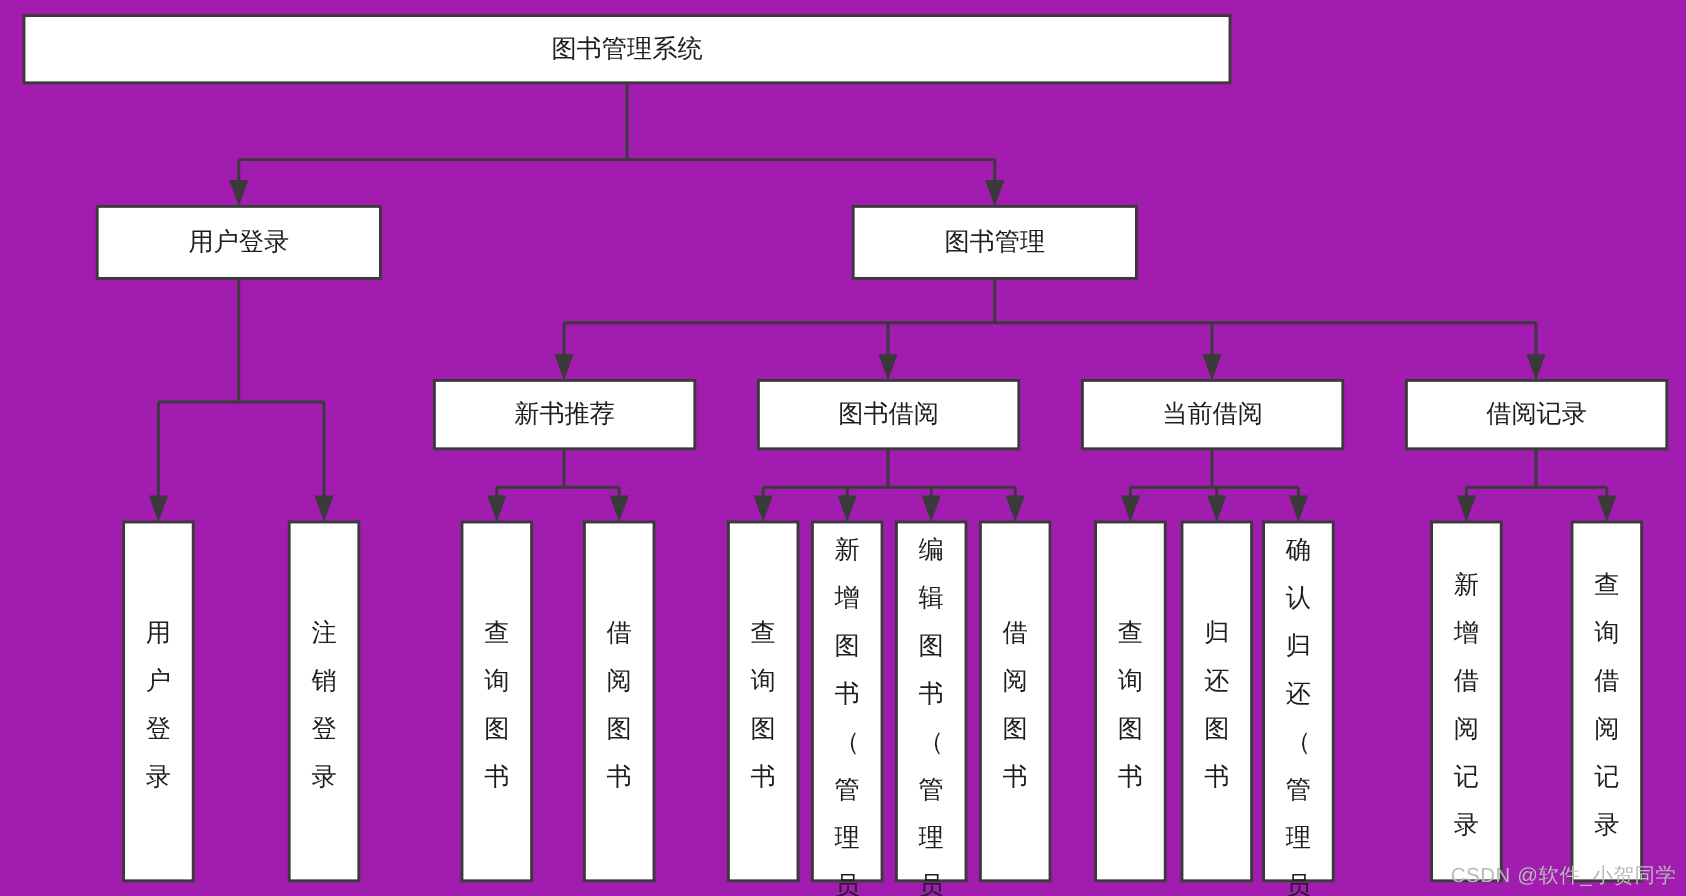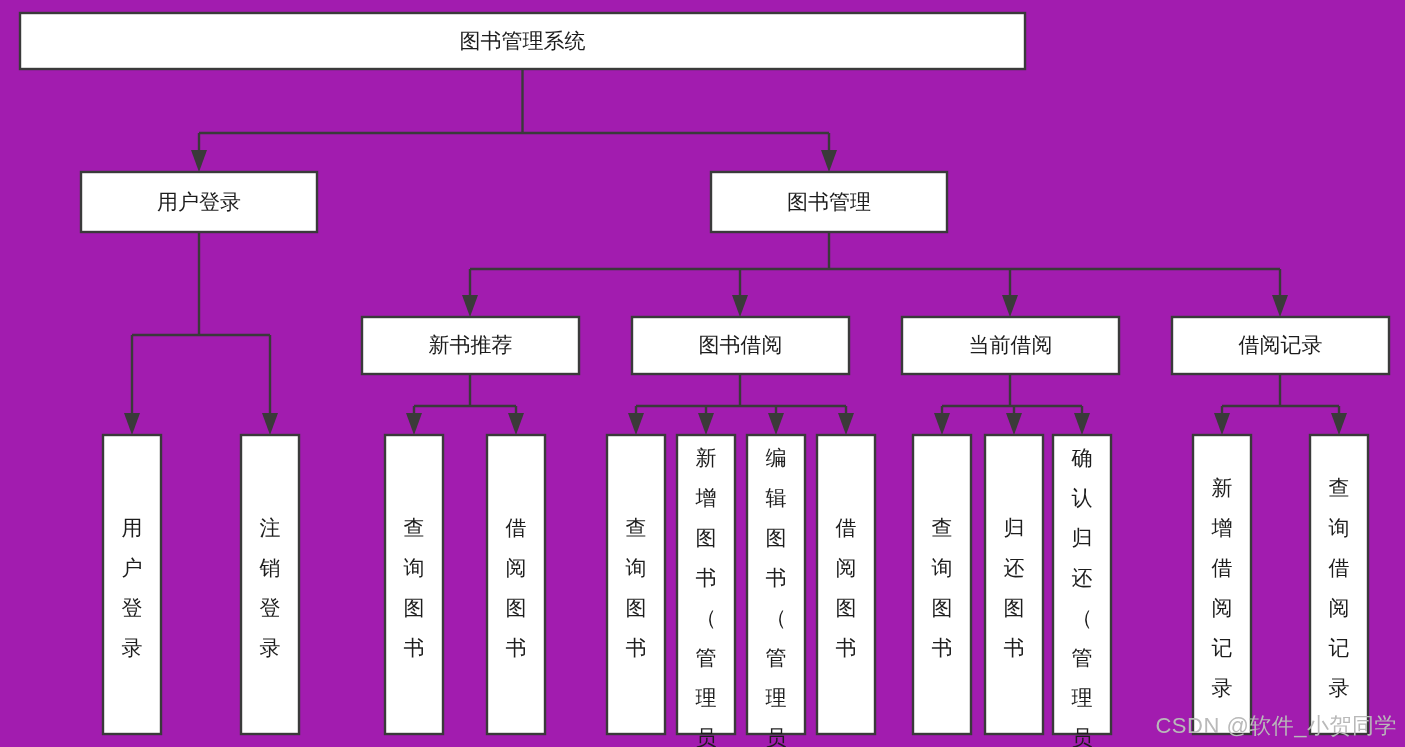--- a/index.html
+++ b/index.html
@@ -57,21 +57,21 @@
     font-size: 21px;
     fill: #1d1d1d;
     text-anchor: middle;
     white-space: pre;
   }
   .watermark-text {
     position: absolute;
     right: 8px;
     bottom: 6px;
     font-family: "Liberation Sans", "DejaVu Sans", sans-serif;
-    font-size: 22px;
+    font-size: 17px;
     color: #b9b9b9;
     letter-spacing: 0.5px;
     user-select: none;
     pointer-events: none;
   }
 </style>
 </head>
 <body>
 
 <div id="diagram-root">

